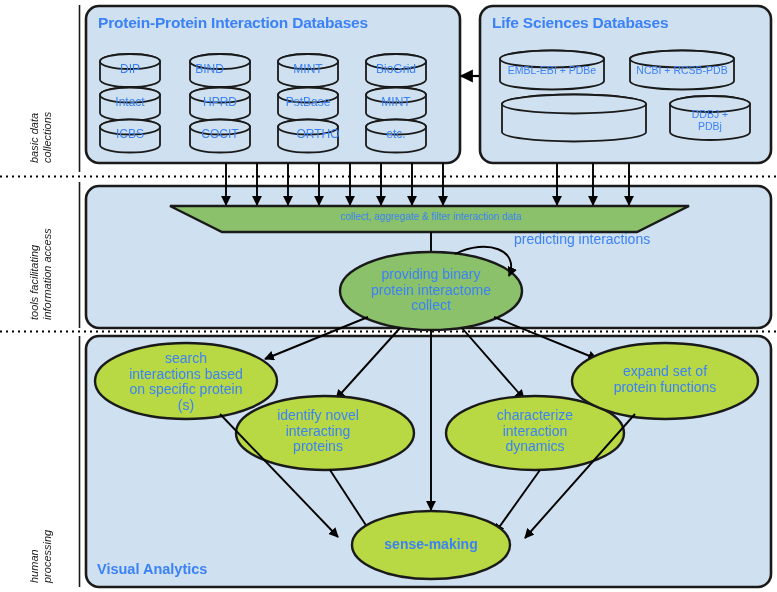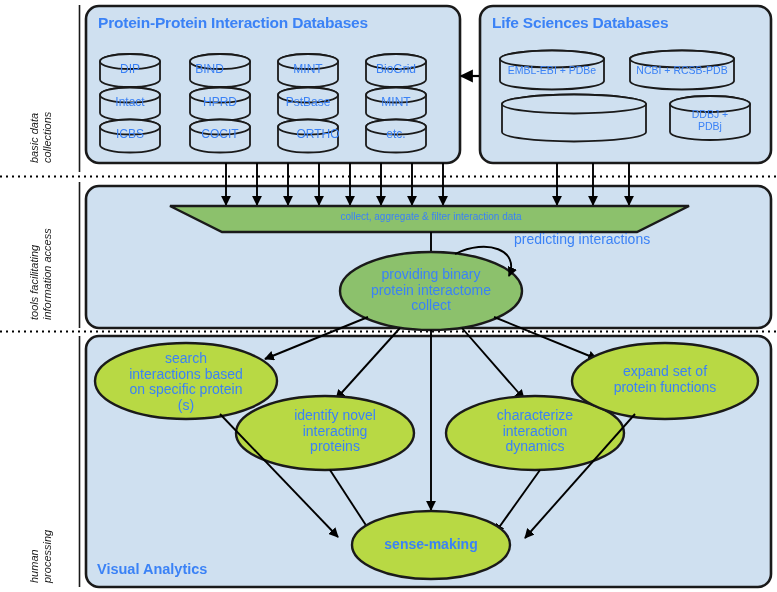--- a/index.html
+++ b/index.html
@@ -265,21 +265,21 @@
 
   <div class="tx edge-label" style="left:514px; top:232px; width:200px;">predicting interactions</div>
 
   <div class="tx node-label" style="left:96px; top:343px; width:180px;margin-top:8px;">
     <span>search</span><br>
     <span>interactions based</span><br>
     <span>on specific protein</span><br>
     <span>(s)</span>
   </div>
 
-  <div class="tx node-label" style="left:247px; top:408px; width:176px;text-align:center;">
+  <div class="tx node-label" style="left:230px; top:408px; width:176px;text-align:center;">
     <span>identify novel</span><br>
     <span>interacting</span><br>
     <span>proteins</span>
   </div>
 
   <div class="tx node-label" style="left:447px; top:408px; width:176px;">
     <span>characterize</span><br>
     <span>interaction</span><br>
     <span>dynamics</span>
   </div>

